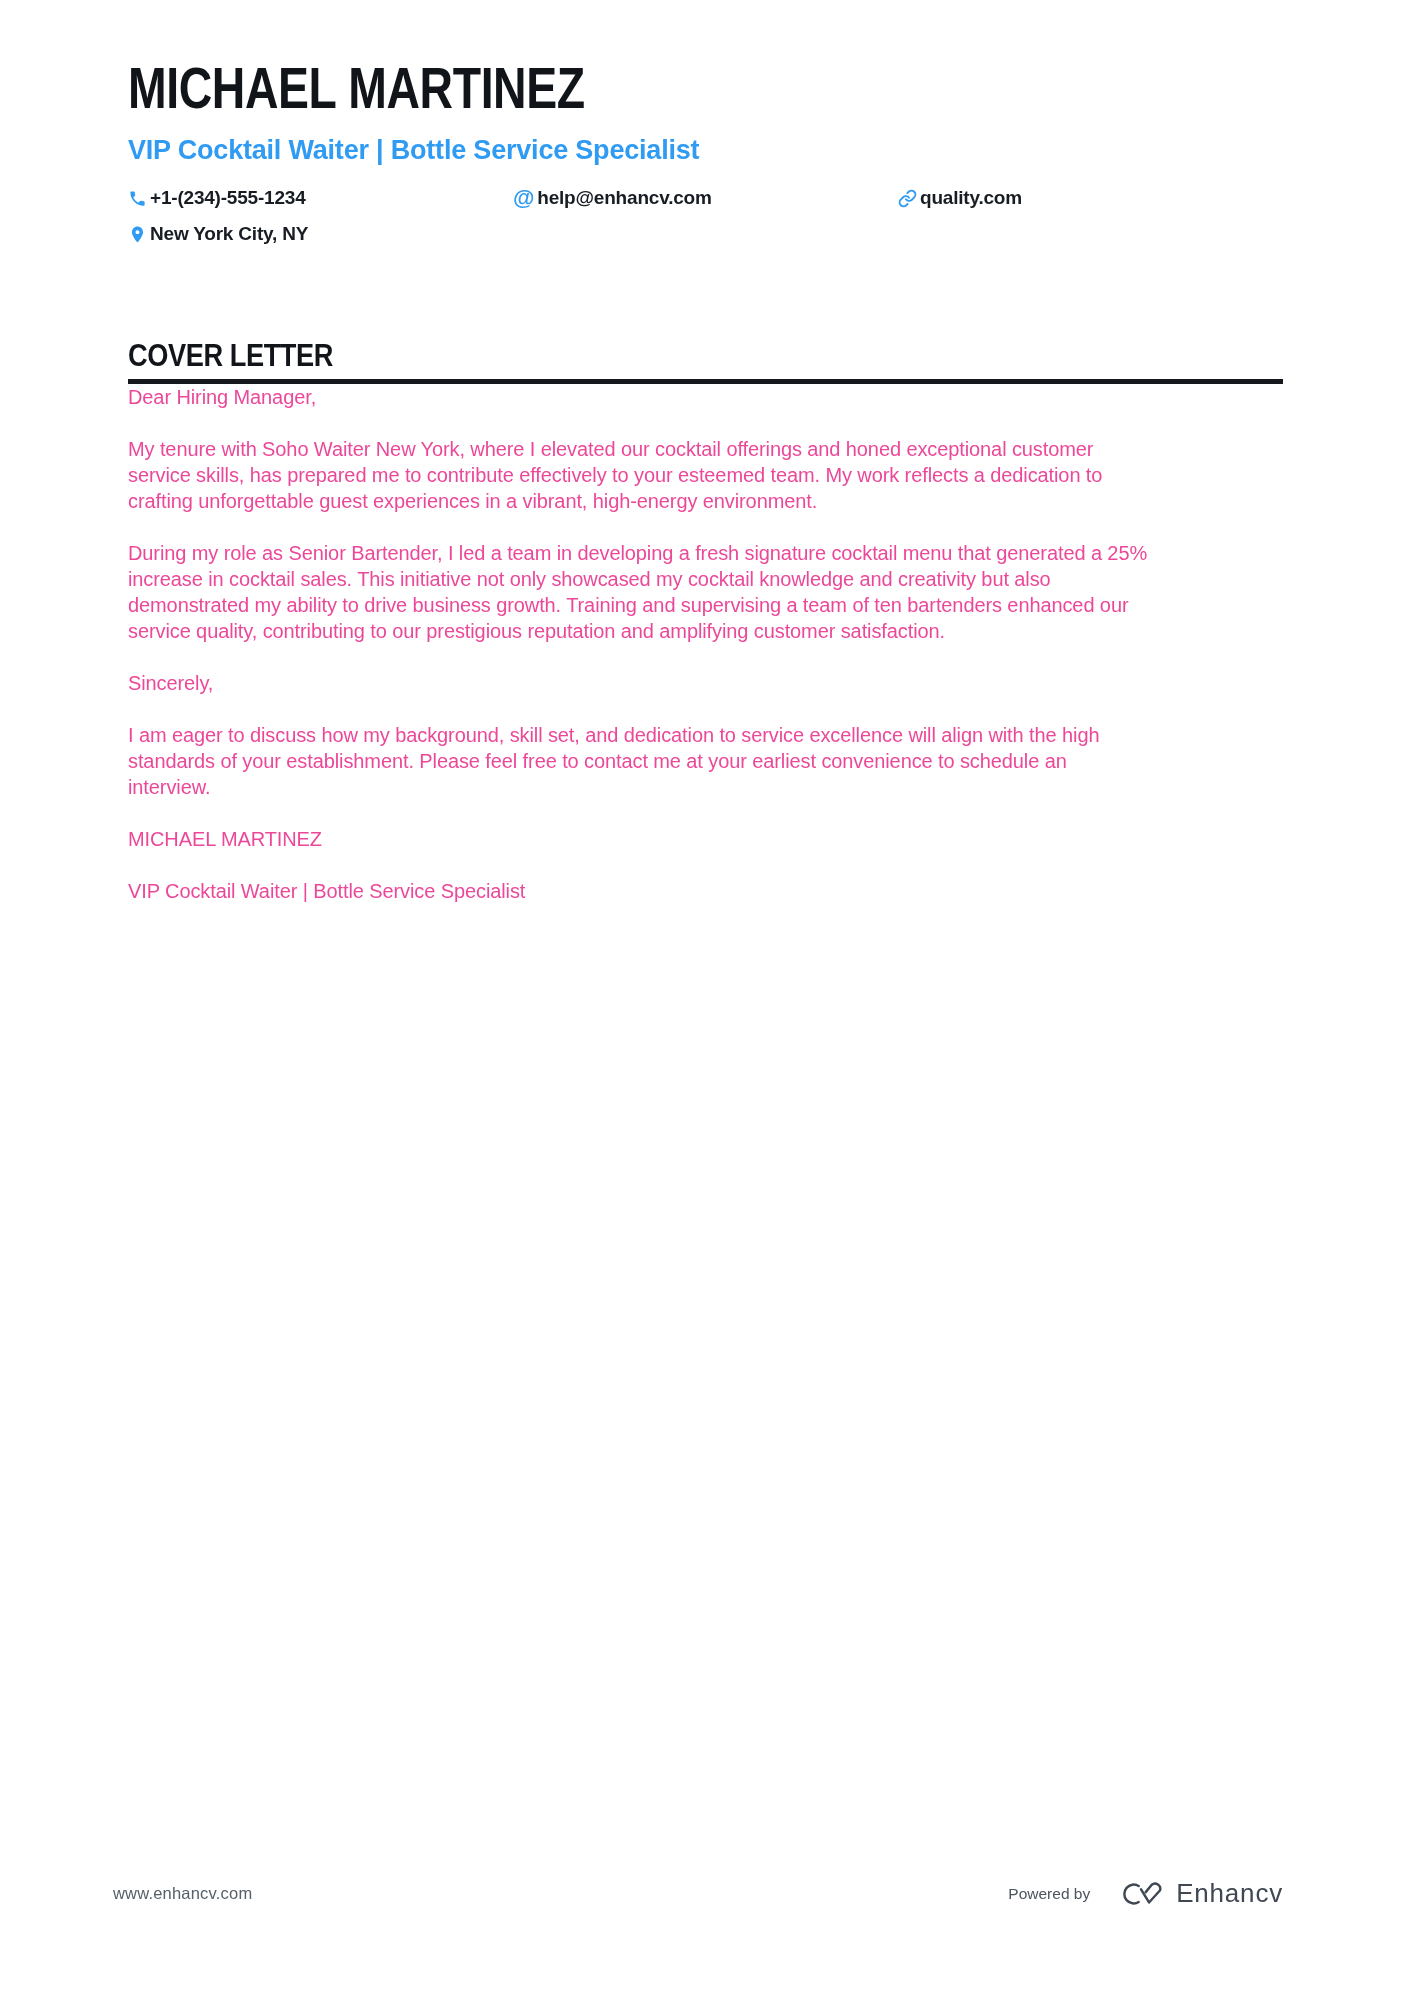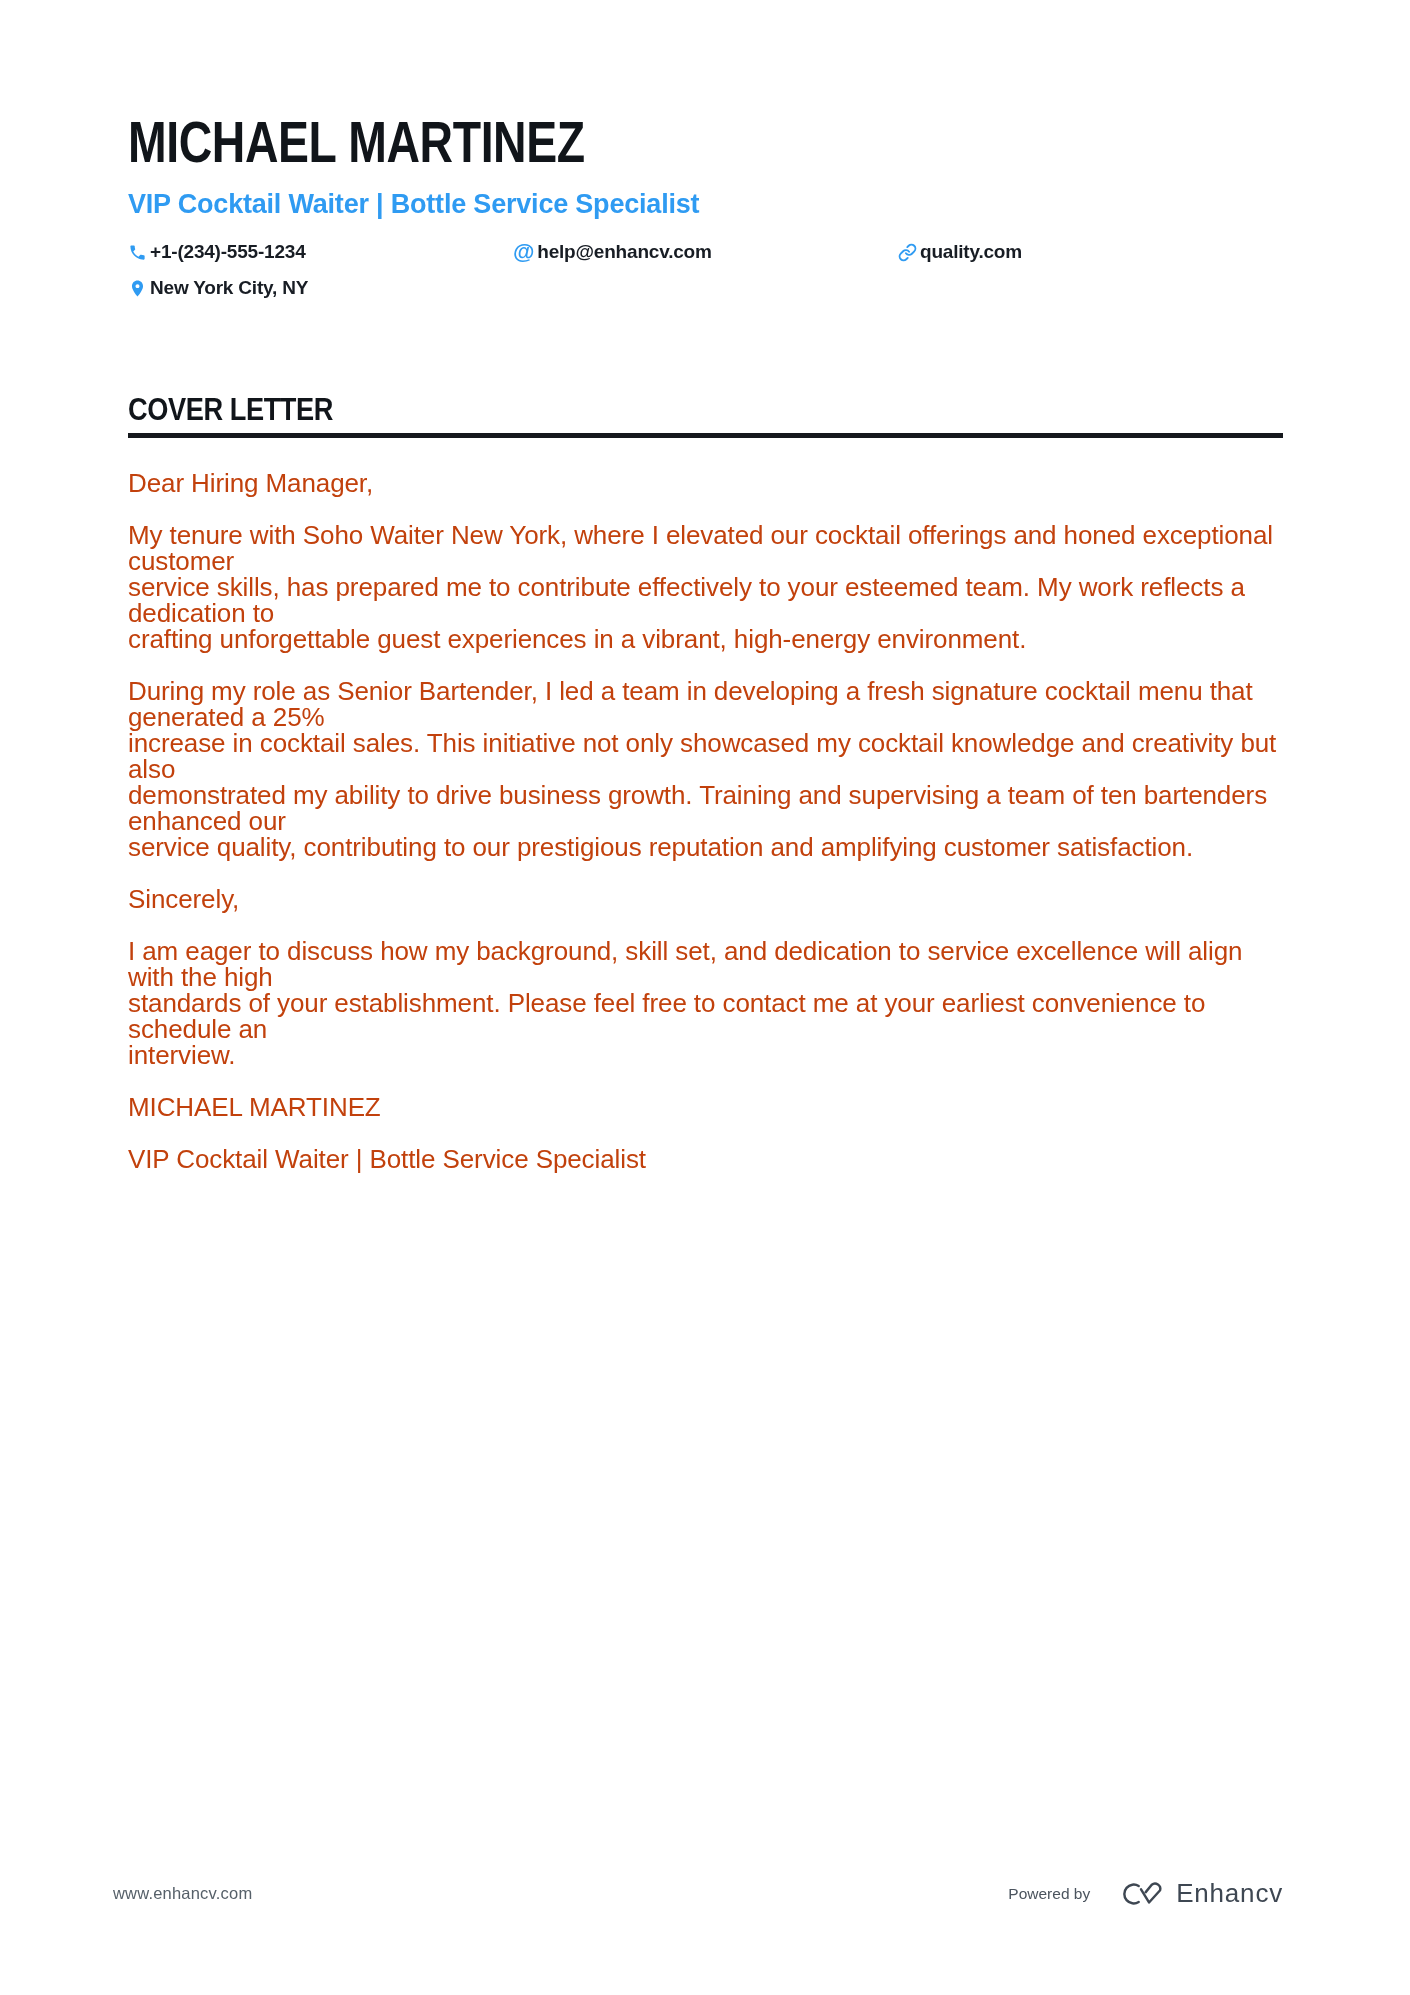--- a/index.html
+++ b/index.html
@@ -6,21 +6,21 @@
   html, body { background: #ffffff; }
   .page {
     position: relative;
     width: 1410px;
     height: 1995px;
     background: #ffffff;
     font-family: "Liberation Sans", sans-serif;
     overflow: hidden;
   }
   .content {
-    padding: 113px 127px 0 128px;
+    padding: 59px 127px 0 128px;
   }
   
   .candidate-name {
     font-size: 58px;
     line-height: 58px;
     font-weight: 800;
     color: #11151a;
     white-space: nowrap;
   }
   .candidate-name .squeeze {
@@ -76,24 +76,23 @@
     transform-origin: 0 50%;
     letter-spacing: -0.5px;
   }
   .heading-rule {
     margin-top: 2px;
     height: 5px;
     background: #15181d;
     width: 100%;
   }
   .letter-body {
-    margin-top: 32px;
-    font-size: 26px;
+    font-size: 20px;
     line-height: 26px;
-    color: #c2410c;
+    color: #ec4899;
     letter-spacing: -0.1px;
   }
   .letter-body p {
     margin: 0 0 26px 0;
     white-space: pre-line;
   }
   
   .page-footer {
     position: absolute;
     left: 113px;

